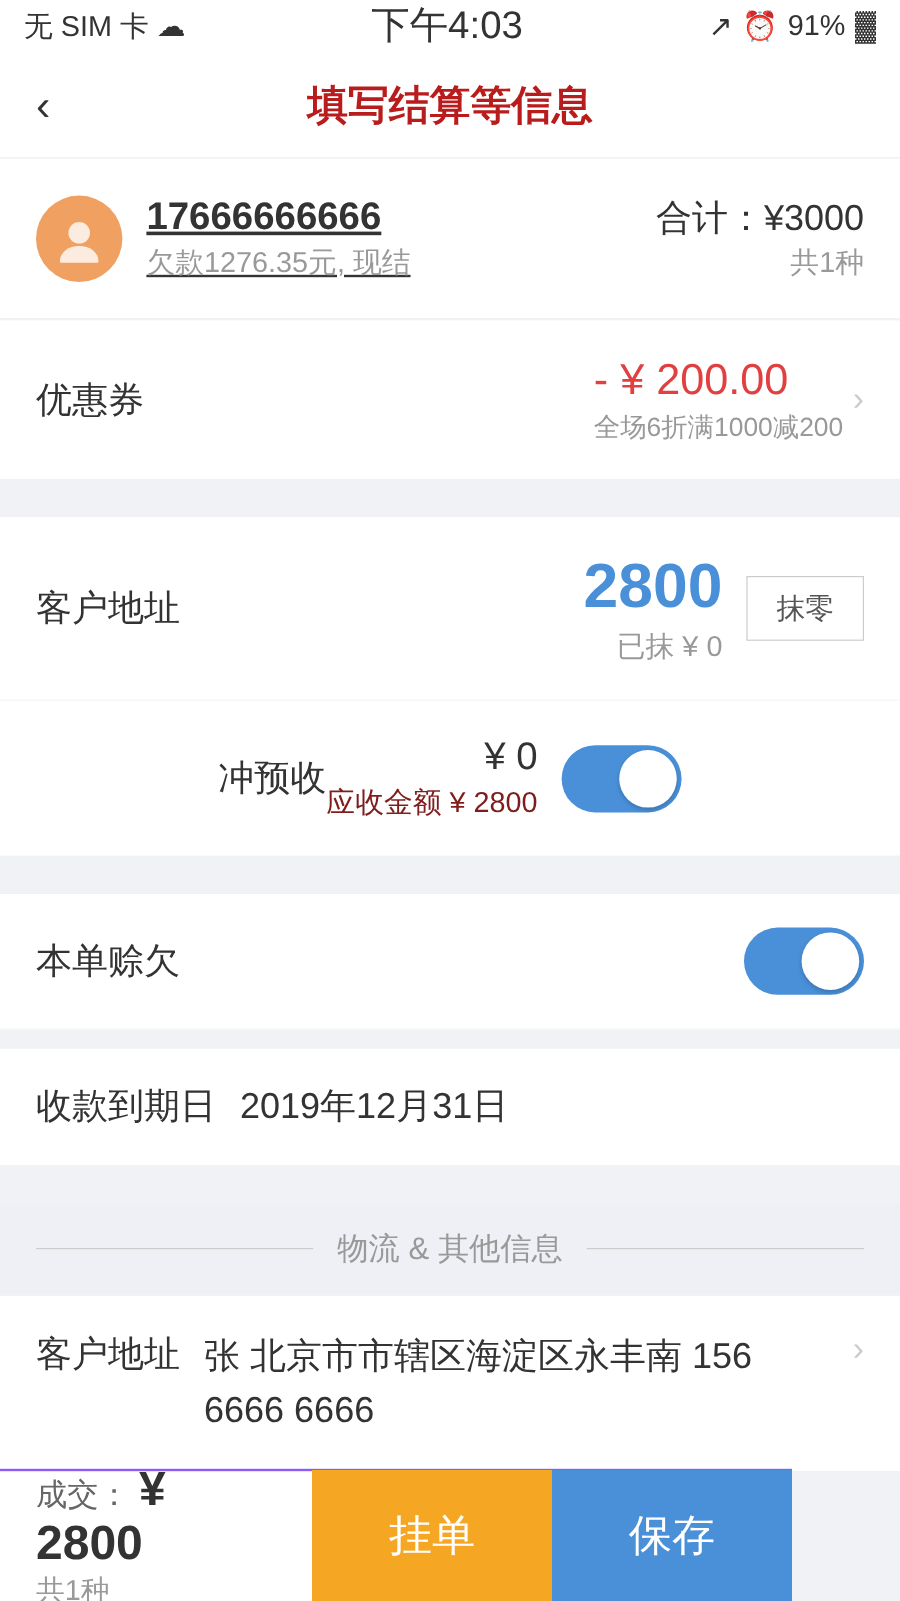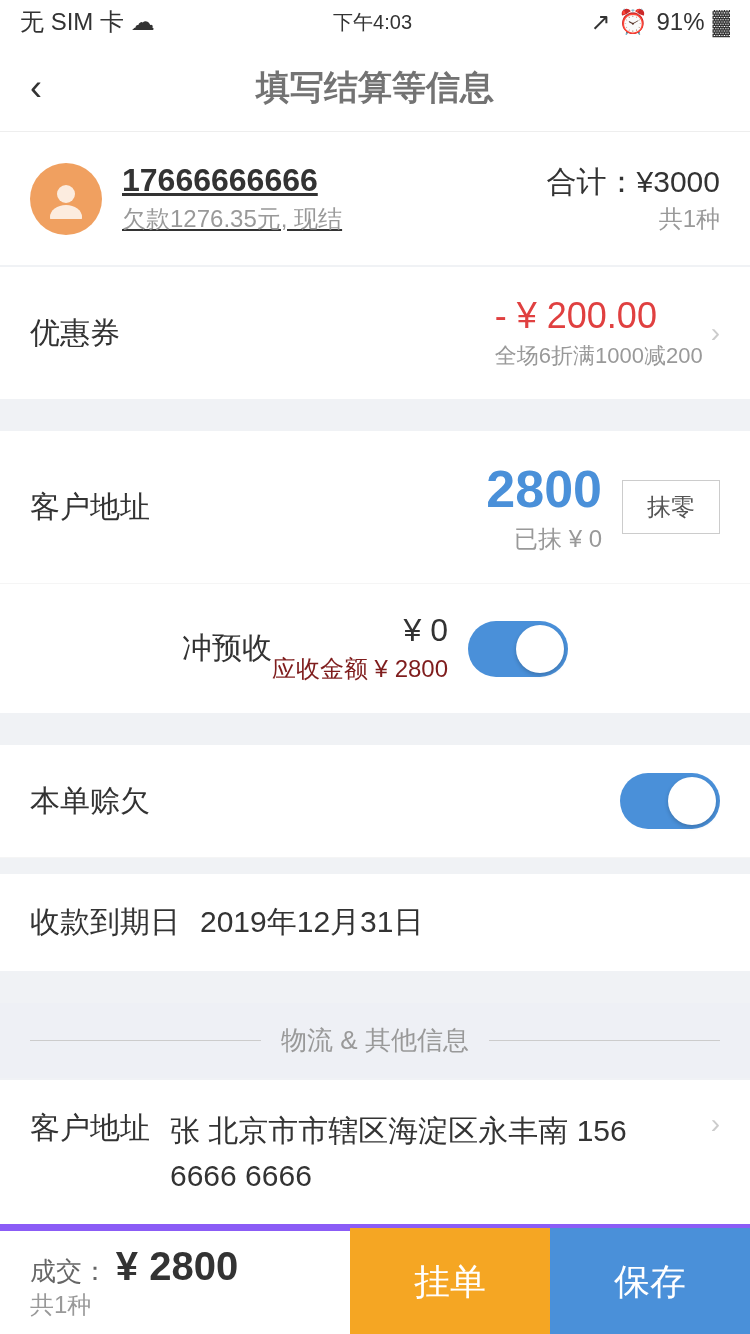--- a/index.html
+++ b/index.html
@@ -20,21 +20,21 @@
       height: 44px;
       background: #fff;
       display: flex;
       align-items: center;
       justify-content: space-between;
       padding: 0 20px;
       font-size: 24px;
       color: #333;
     }
     .status-left { display: flex; align-items: center; gap: 8px; }
-    .status-center { font-size: 20px; font-weight: 500; }
+    .status-center { font-size: 32px; font-weight: 500; }
     .status-right { display: flex; align-items: center; gap: 8px; font-size: 24px; }
 
     
     .nav-bar {
       width: 750px;
       height: 88px;
       background: #fff;
       display: flex;
       align-items: center;
       justify-content: center;
@@ -44,21 +44,21 @@
     .nav-back {
       position: absolute;
       left: 30px;
       font-size: 36px;
       color: #333;
       cursor: pointer;
     }
     .nav-title {
       font-size: 34px;
       font-weight: 600;
-      color: #737373;
+      color: #b91c1c;
     }
 
     
     .content {
       width: 750px;
       padding-bottom: 120px;
     }
 
     
     .user-card {
@@ -212,26 +212,26 @@
       gap: 20px;
     }
     .address-label { font-size: 30px; color: #333; flex-shrink: 0; }
     .address-value { font-size: 30px; color: #333; flex: 1; line-height: 1.5; }
 
     
     .bottom-bar {
       position: fixed;
       bottom: 0;
       left: 0;
-      width: 750px;
+      width: 660px;
       height: 110px;
       background: #fff;
       display: flex;
       align-items: center;
-      border-top: 7px solid #8b5cf6;
+      border-top: 2px solid #8b5cf6;
     }
     .bottom-summary {
       flex: 1;
       padding: 0 30px;
     }
     .bottom-label { font-size: 26px; color: #666; }
     .bottom-amount { font-size: 40px; color: #333; font-weight: 600; }
     .bottom-count { font-size: 24px; color: #999; }
     .btn-hang {
       width: 200px;

